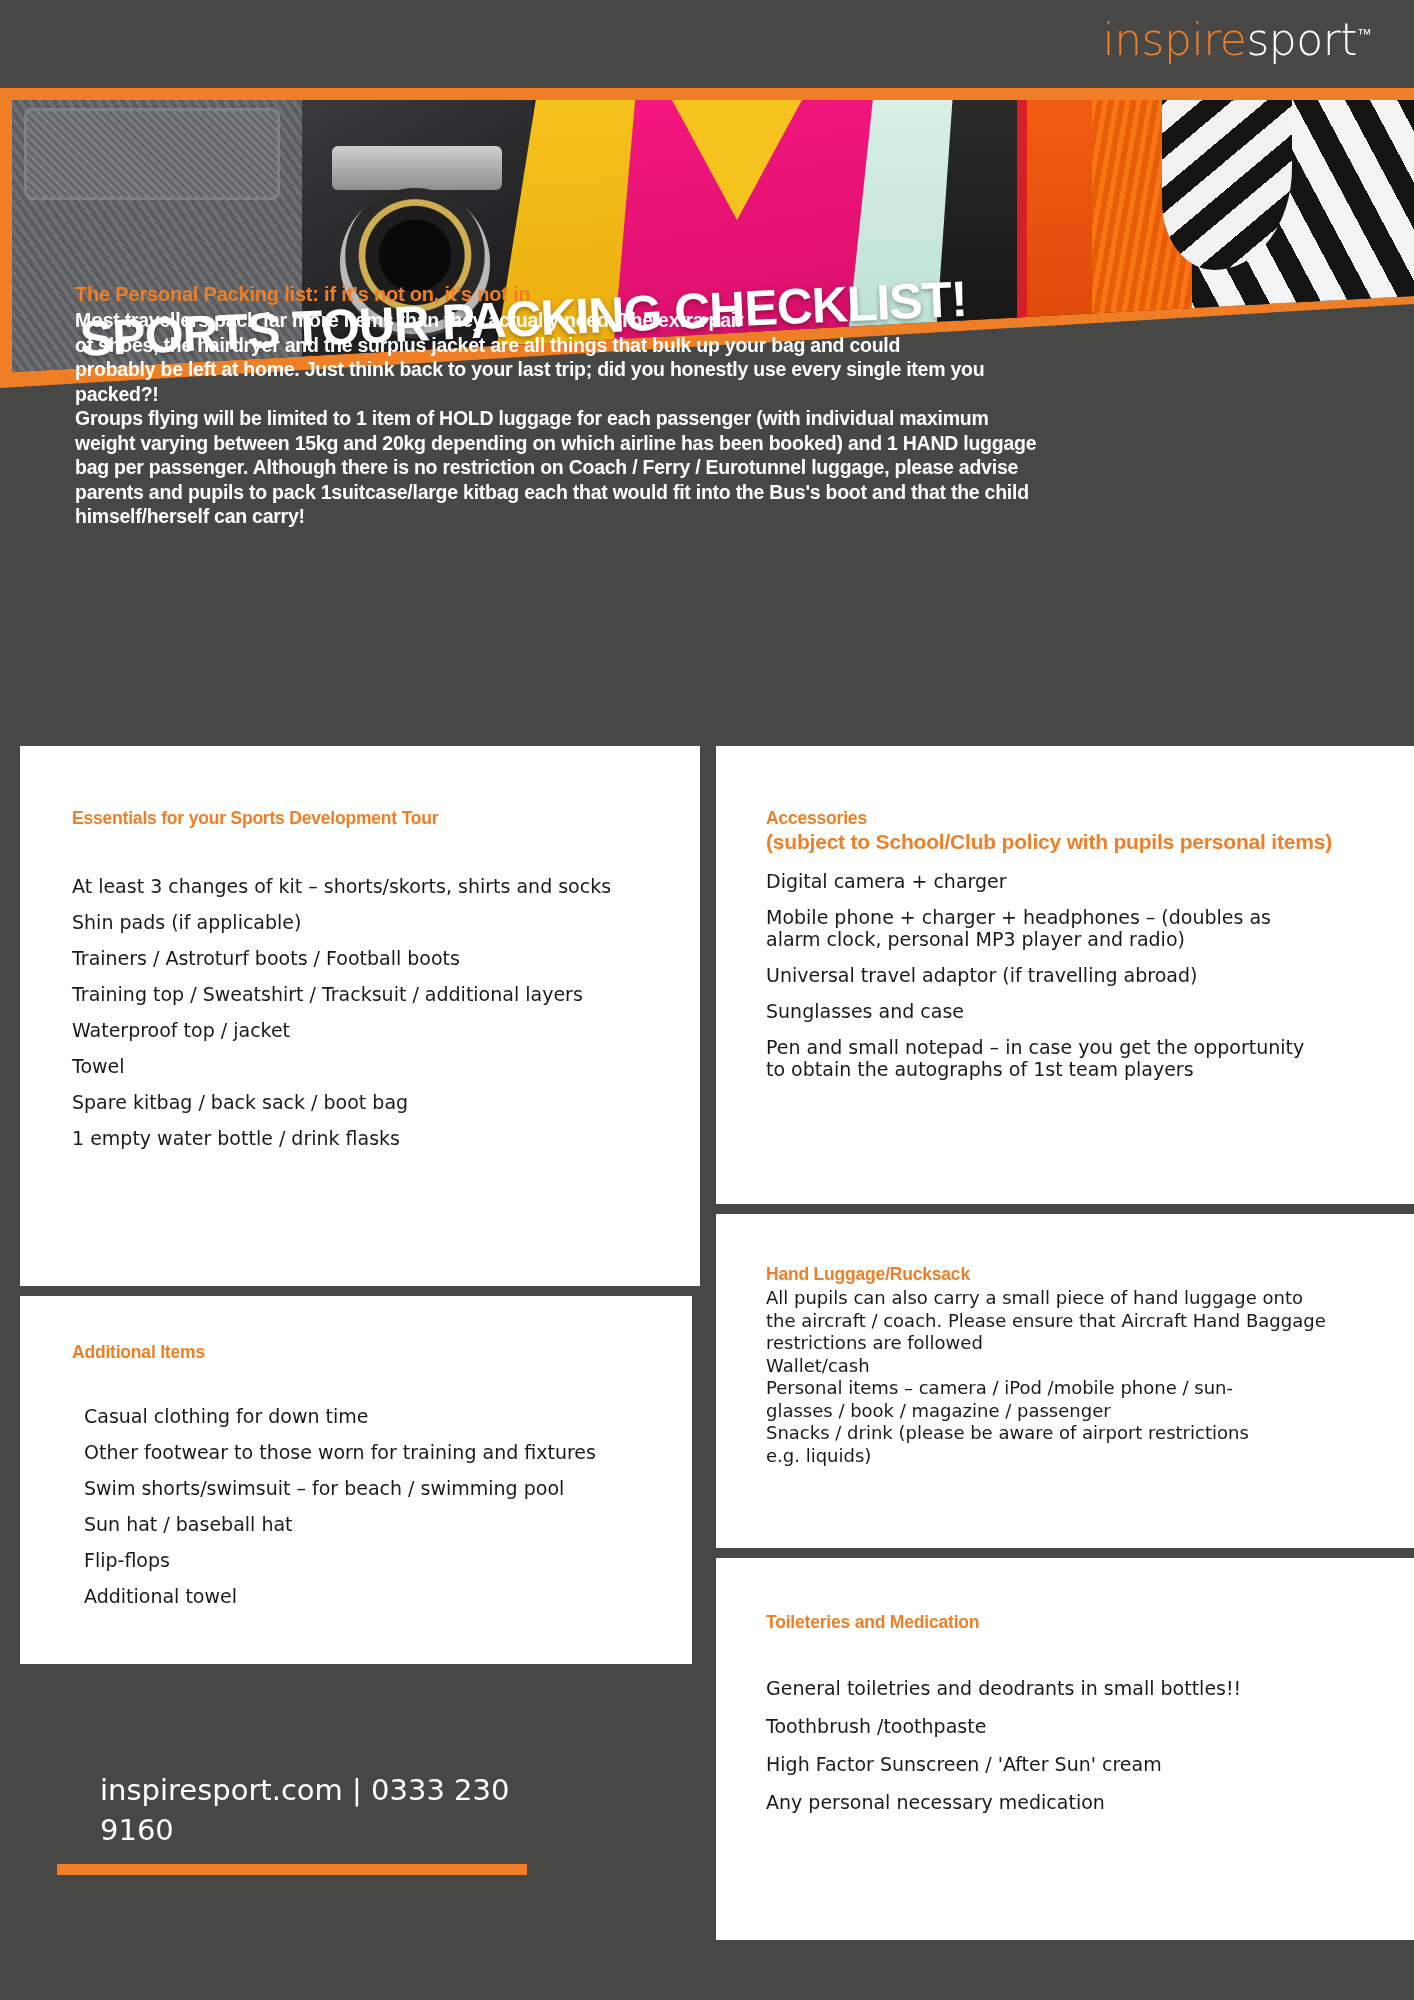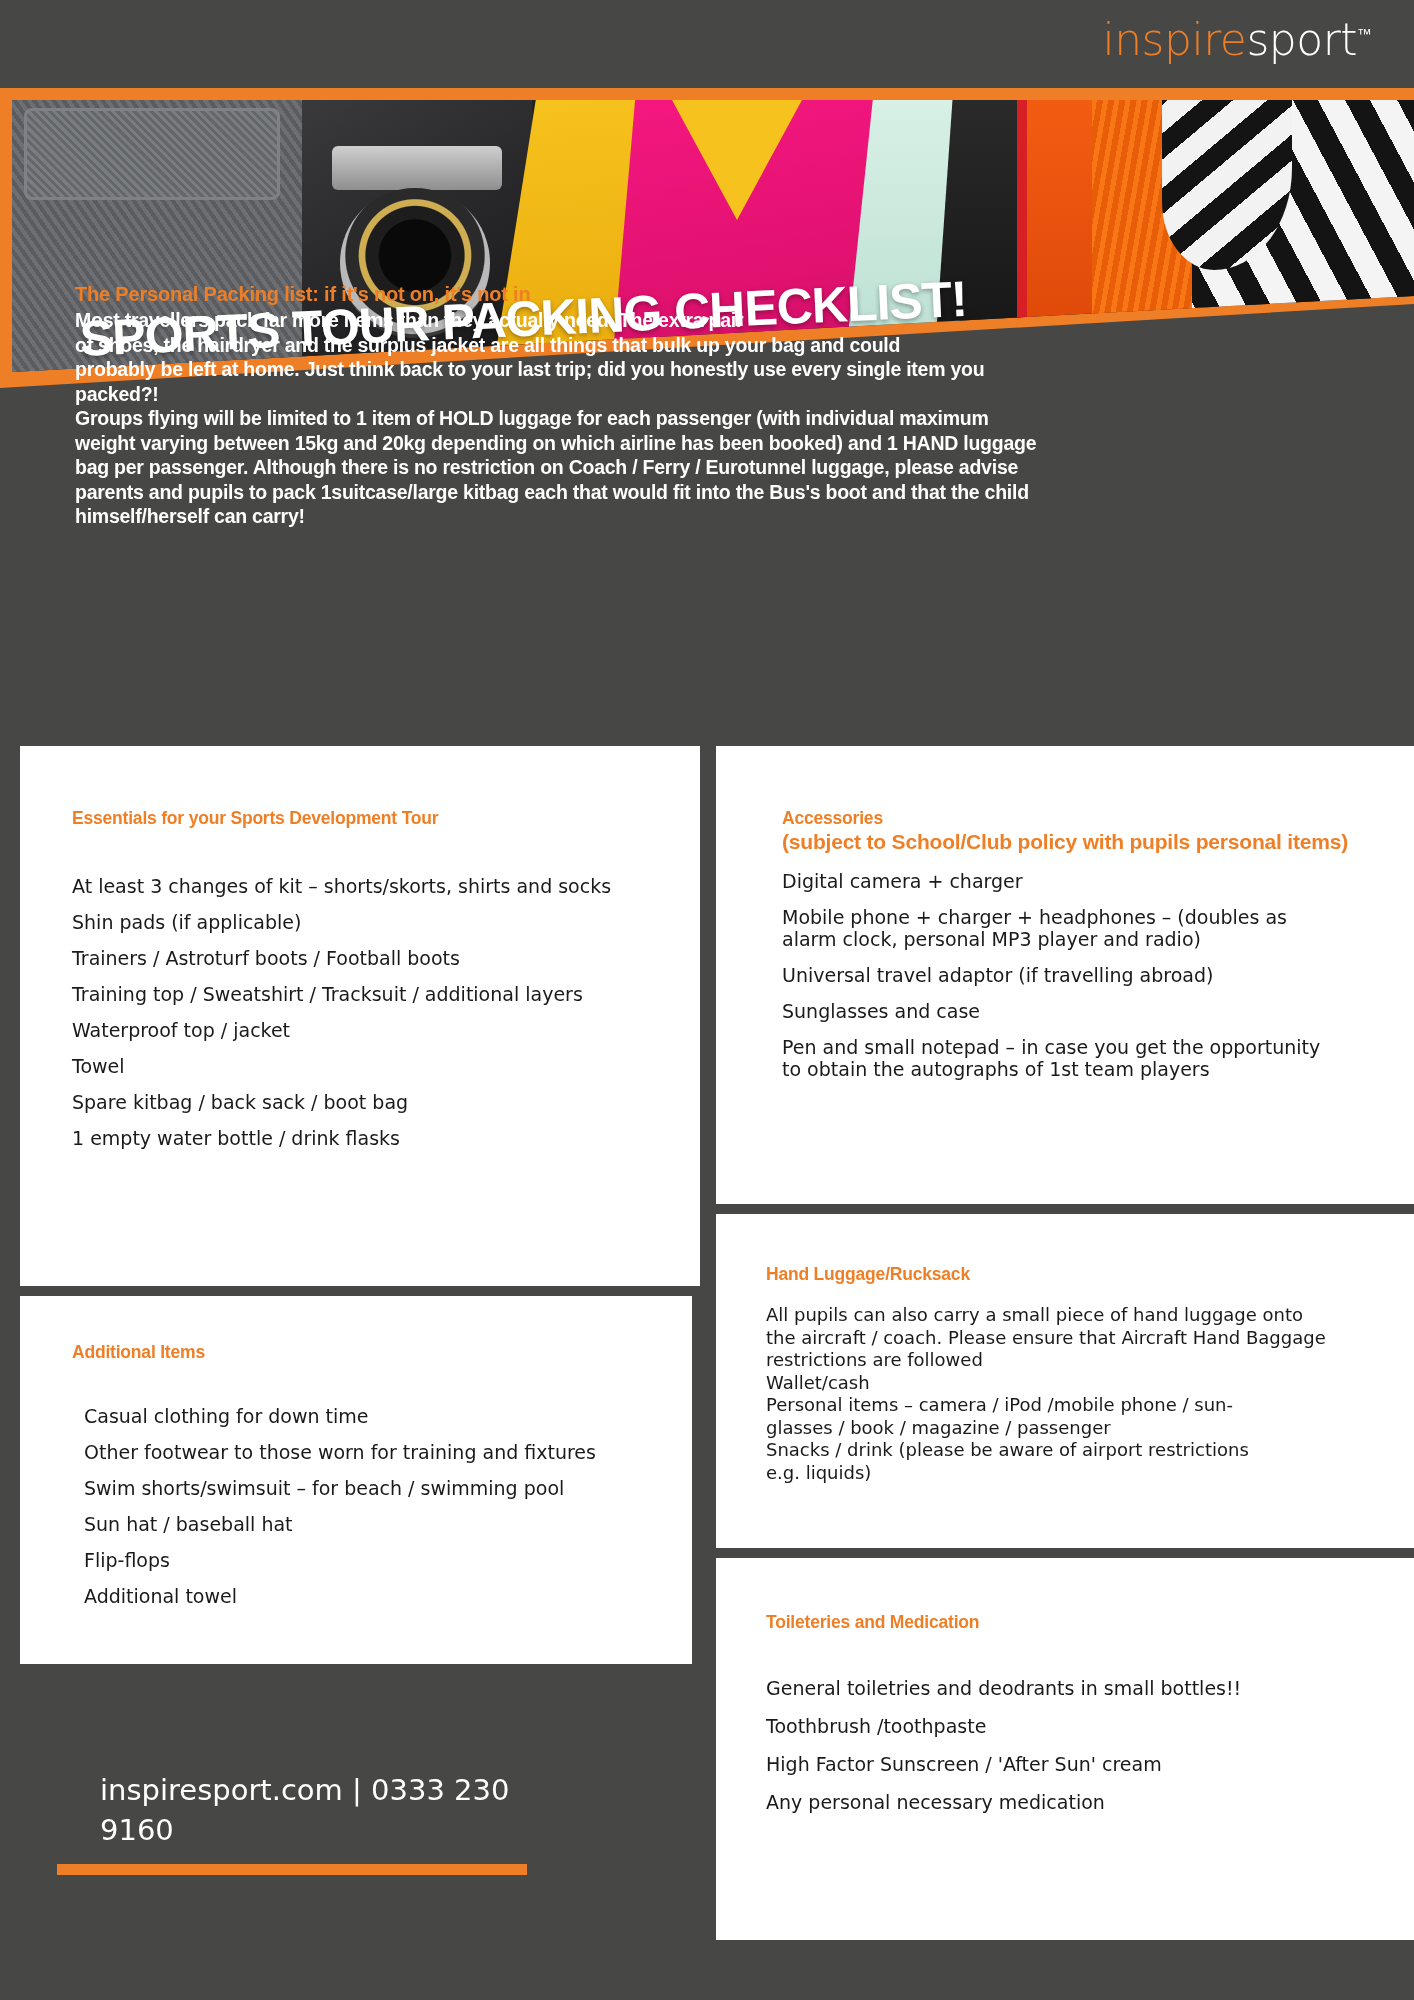--- a/index.html
+++ b/index.html
@@ -124,28 +124,28 @@
   #card-essentials{left:20px;top:746px;width:680px;height:540px;padding:62px 46px 4px 52px;}
   #card-essentials h3{margin-bottom:46px;}
   #card-essentials li{margin-bottom:14px;}
 
   
   #card-additional{left:20px;top:1296px;width:672px;height:368px;padding:46px 46px 0 52px;}
   #card-additional h3{margin-bottom:42px;}
   #card-additional li{margin-bottom:14px;margin-left:12px;}
 
   
-  #card-accessories{left:716px;top:746px;width:698px;height:458px;padding:62px 24px 0 66px;}
+  #card-accessories{left:716px;top:746px;width:698px;height:458px;padding:62px 24px 0 50px;}
   #card-accessories .acc-head{margin-bottom:16px;}
   #card-accessories li{margin-bottom:14px;}
   #card-accessories li.tight{margin-bottom:0;}
 
   
   #card-hand{left:716px;top:1214px;width:698px;height:334px;padding:50px 24px 0 50px;}
-  #card-hand h3{margin-bottom:19px;}
+  #card-hand h3{margin-bottom:2px;}
   #card-hand li{font-size:18px;line-height:22.5px;margin-bottom:0;}
 
   
   #card-toiletries{left:716px;top:1558px;width:698px;height:382px;padding:54px 24px 0 50px;}
   #card-toiletries h3{margin-bottom:44px;}
   #card-toiletries li{margin-bottom:16px;}
 
   
   .footer{
     position:absolute;left:100px;top:1770px;width:430px;

